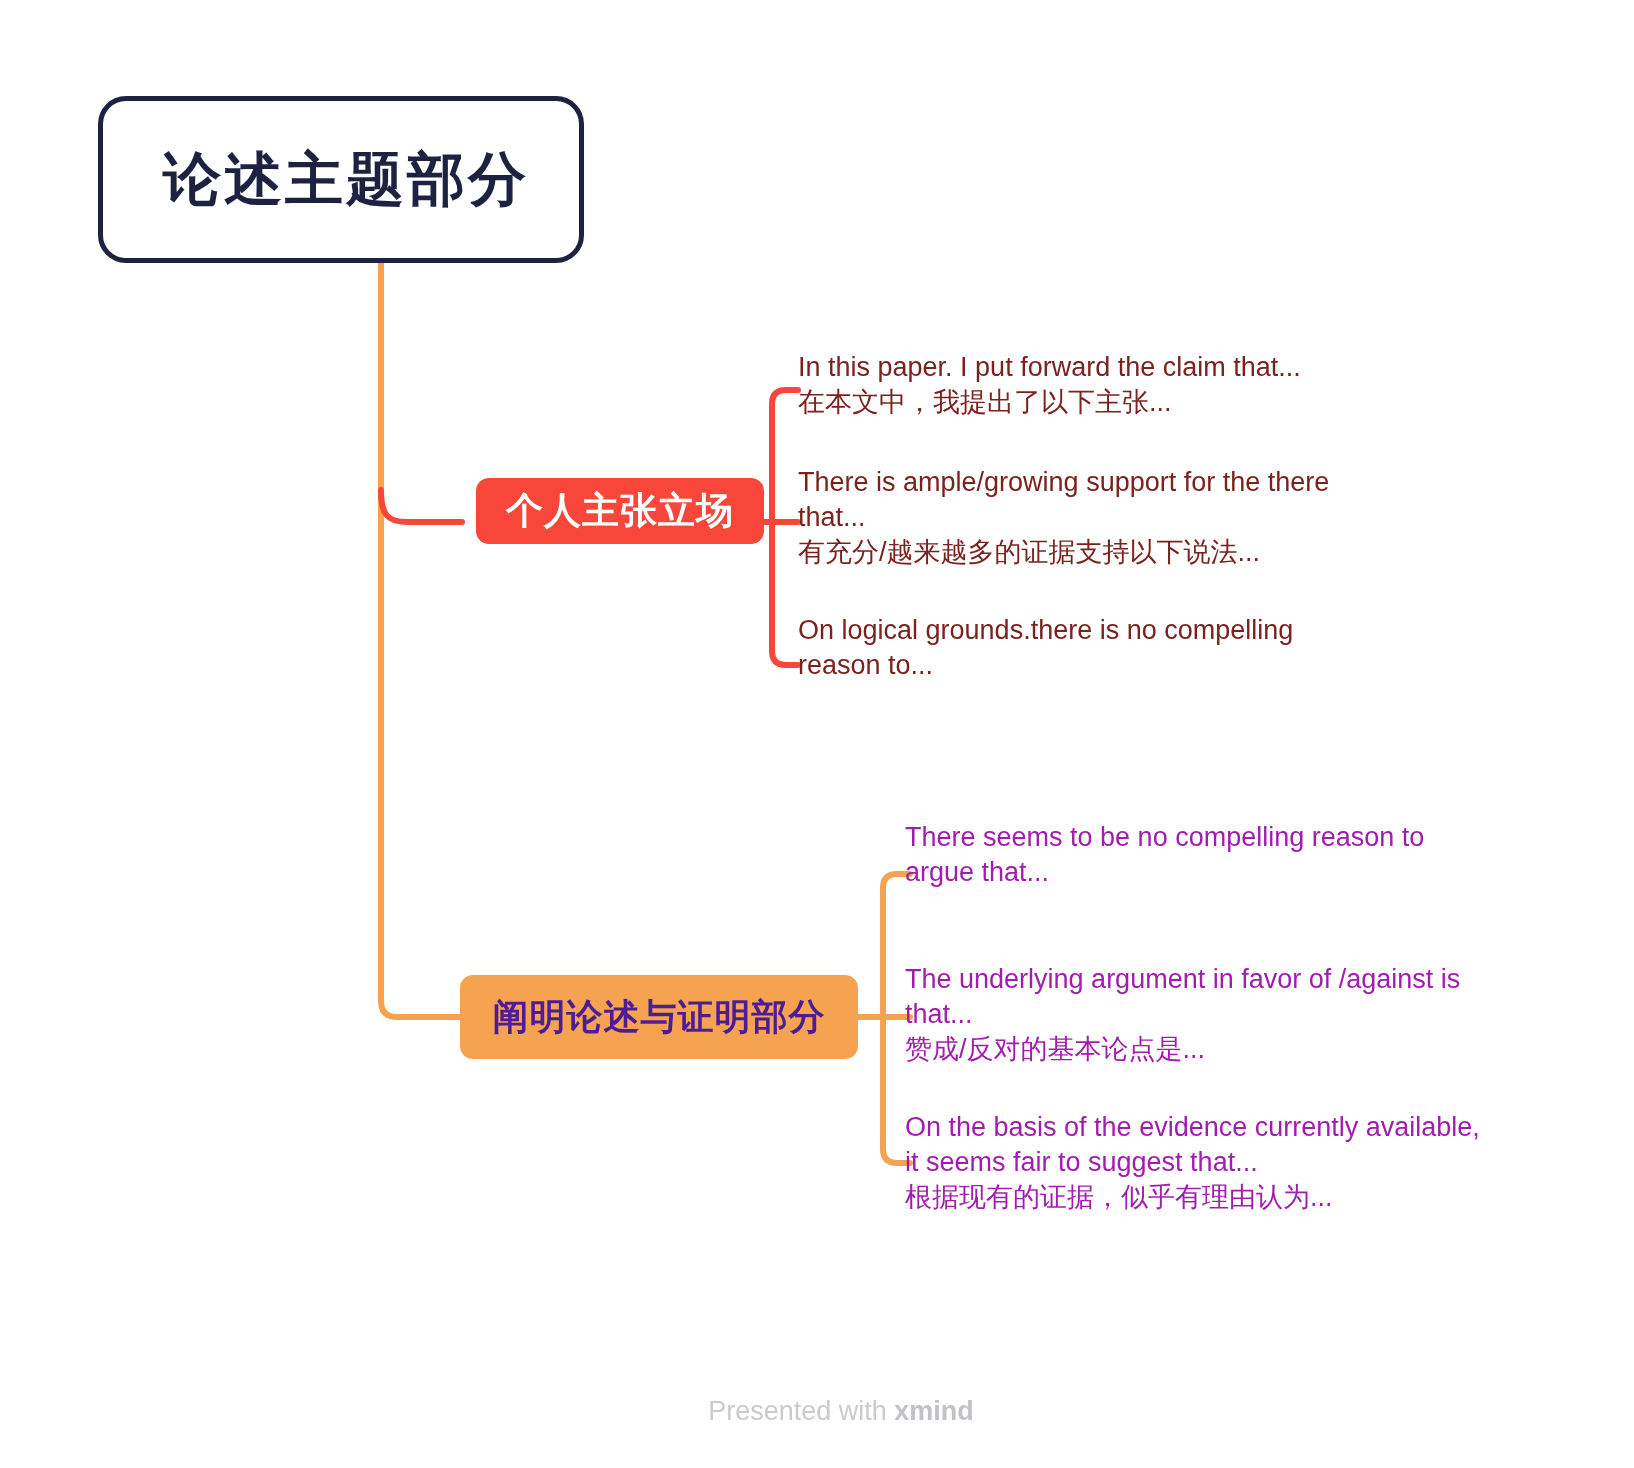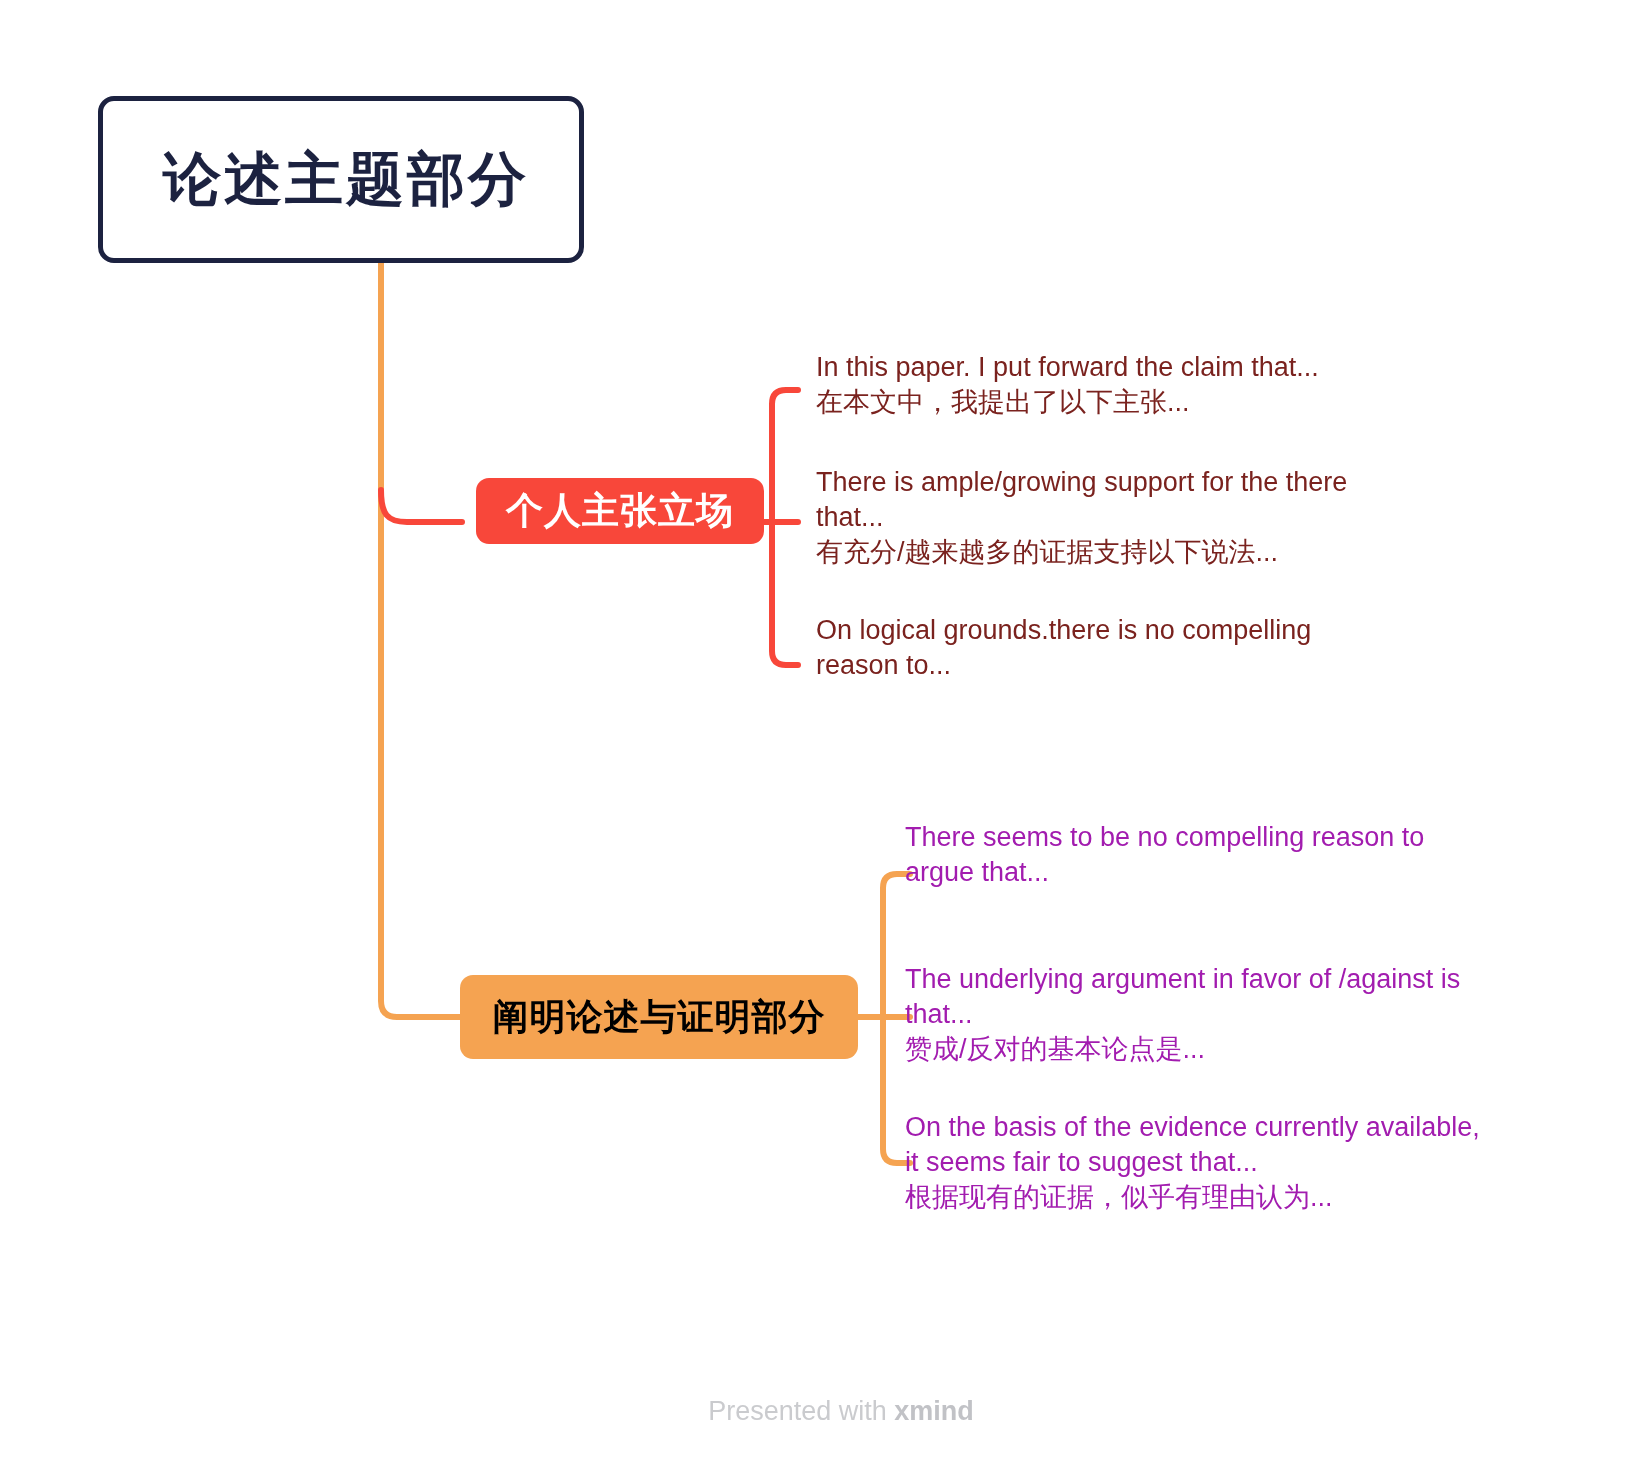--- a/index.html
+++ b/index.html
@@ -14,41 +14,41 @@
   .node{
     position:absolute;
     display:flex;align-items:center;justify-content:center;
     box-sizing:border-box;
     text-align:center;
   }
   .root-node{
     left:98px;top:96px;width:486px;height:167px;
     background:#ffffff;
     border:5px solid #1C2240;
-    border-radius:16px;
+    border-radius:28px;
     padding-left:10px;
   }
   .root-node .label{
     font-size:58px;font-weight:900;color:#1C2240;letter-spacing:3px;
   }
   .branch-node{
     border-radius:13px;
     color:#ffffff;
   }
   .branch-node .label{font-size:37px;font-weight:800;letter-spacing:1px;}
   .node-red{left:476px;top:478px;width:288px;height:66px;}
   .node-orange{left:460px;top:975px;width:398px;height:84px;}
-  .node-orange .label{color:#000000;font-size:36px;}
+  .node-orange .label{color:#4c1d95;font-size:36px;}
   .item{
     position:absolute;
     font-size:27px;
     line-height:35px;
   }
   .item .en{white-space:pre-line;}
-  .items-red .item{left:816px;width:600px;color:#7A221E;}
+  .items-red .item{left:798px;width:600px;color:#7A221E;}
   .items-orange .item{left:905px;width:620px;color:#a21caf;}
   .footer{
     position:absolute;left:0;top:1396px;width:1634px;
     text-align:center;
     font-size:27px;color:#CACBCE;margin-left:24px;
   }
   .footer .brand{font-weight:700;color:#C1C2C6;}
 </style>
 </head>
 <body>

